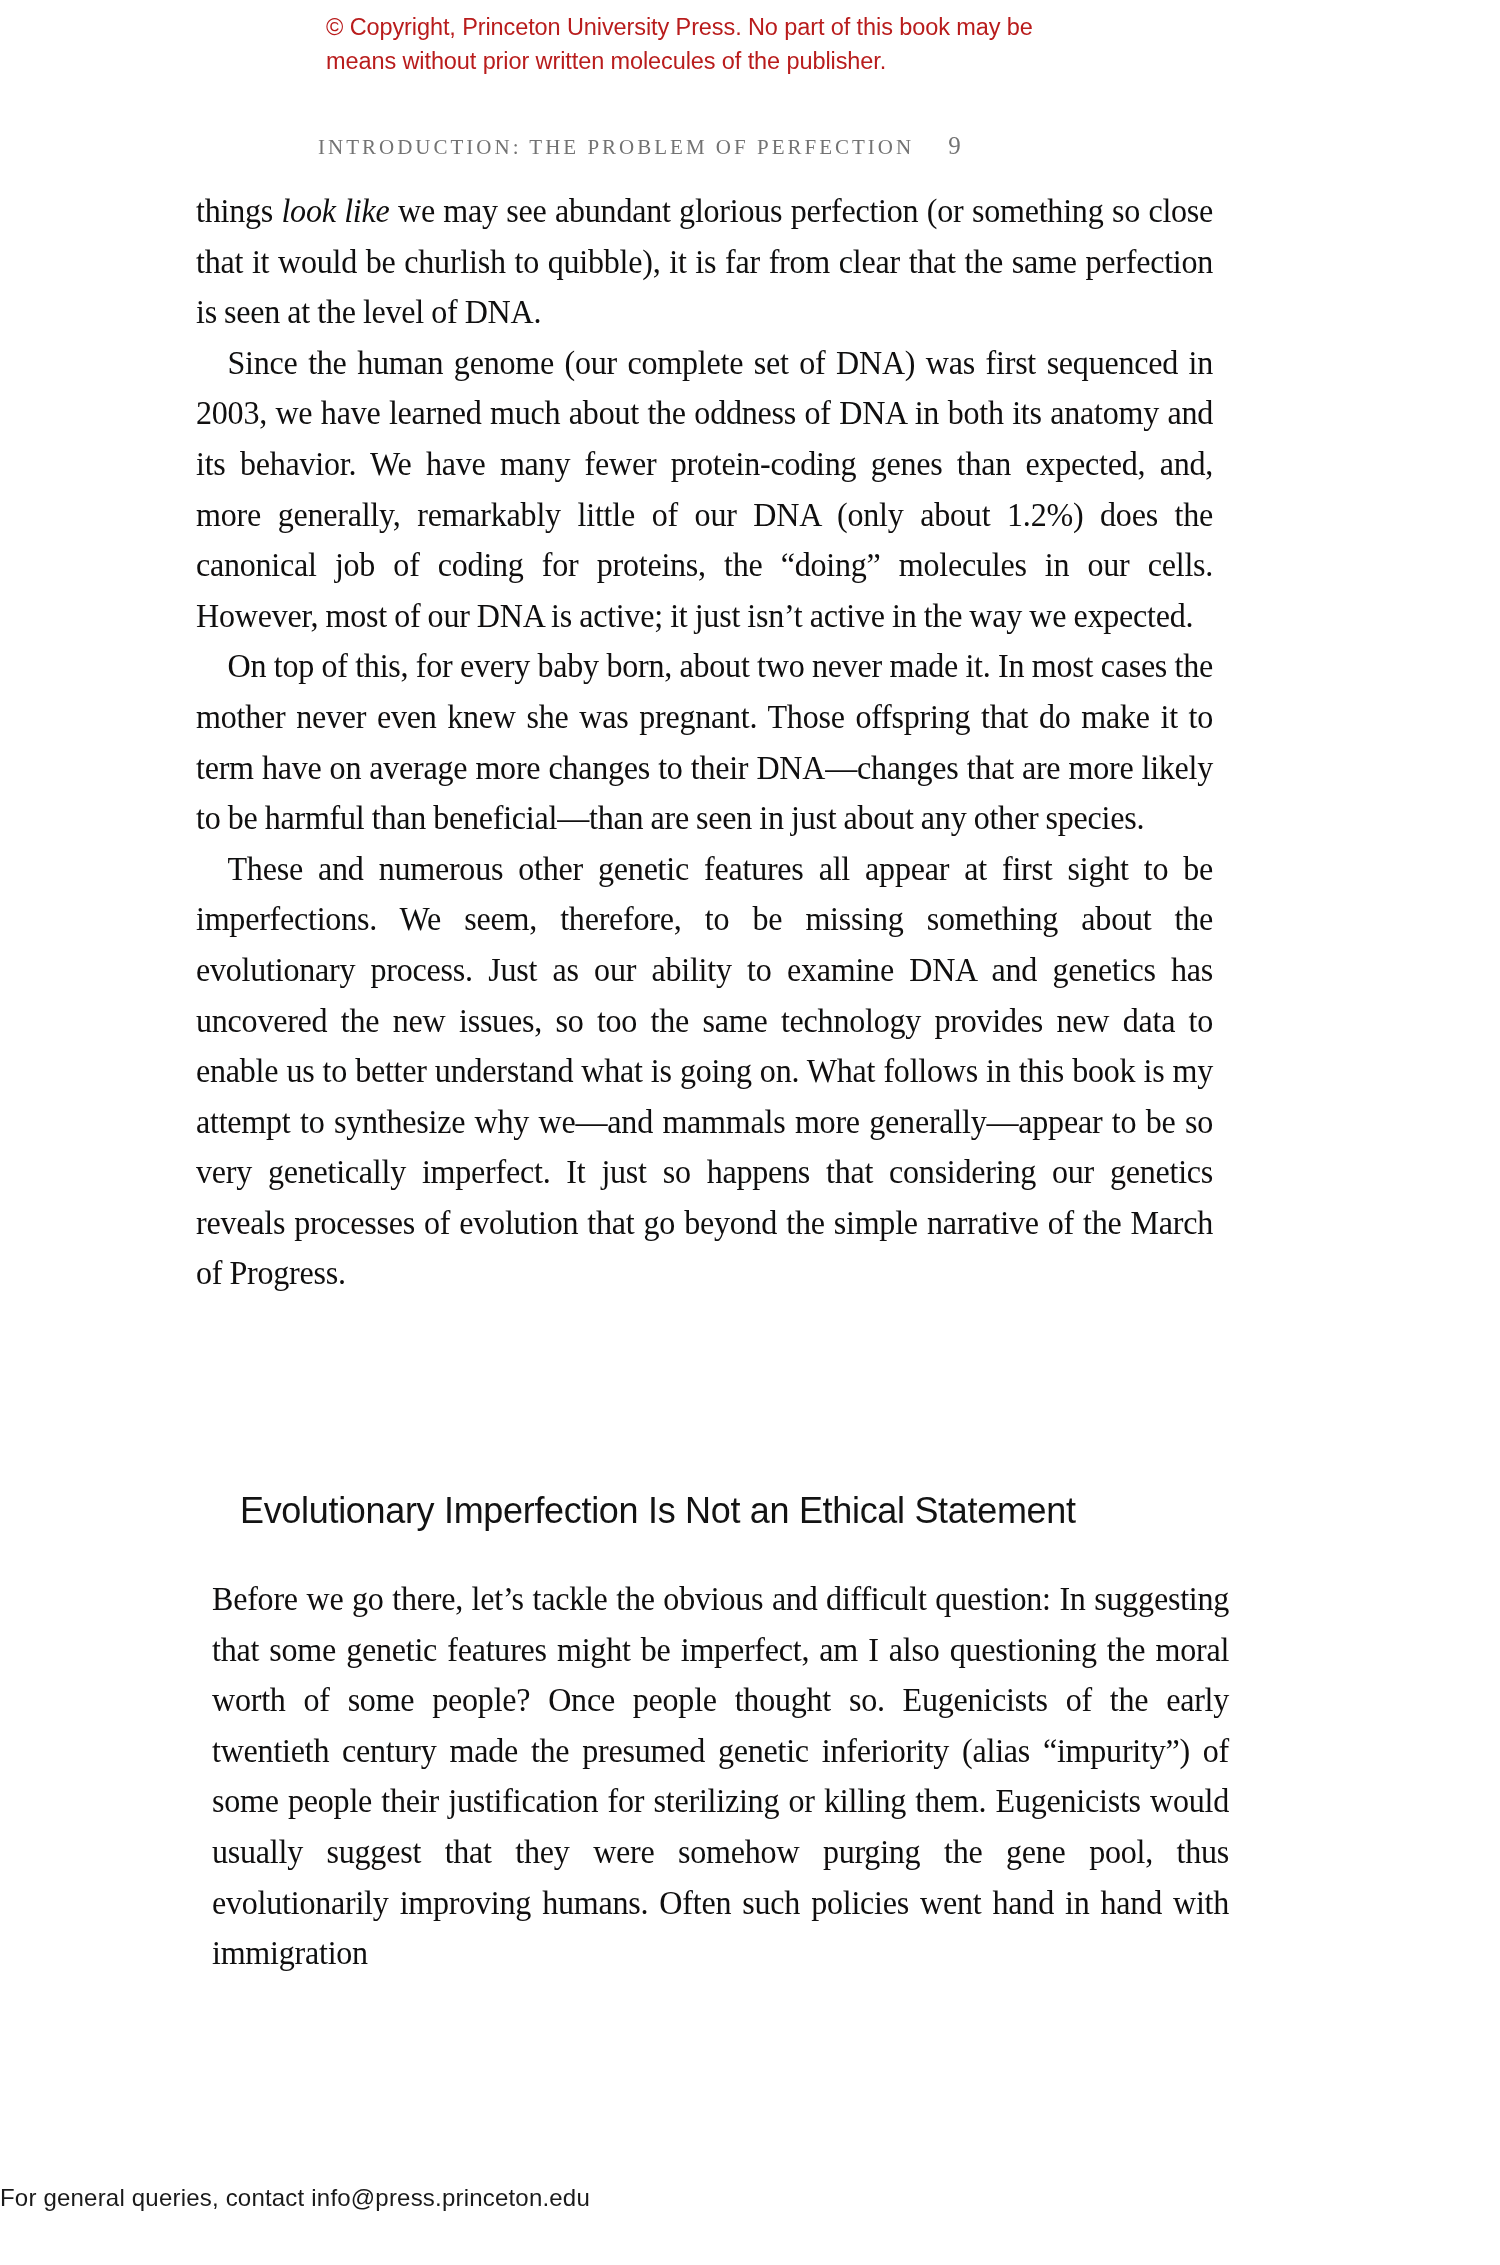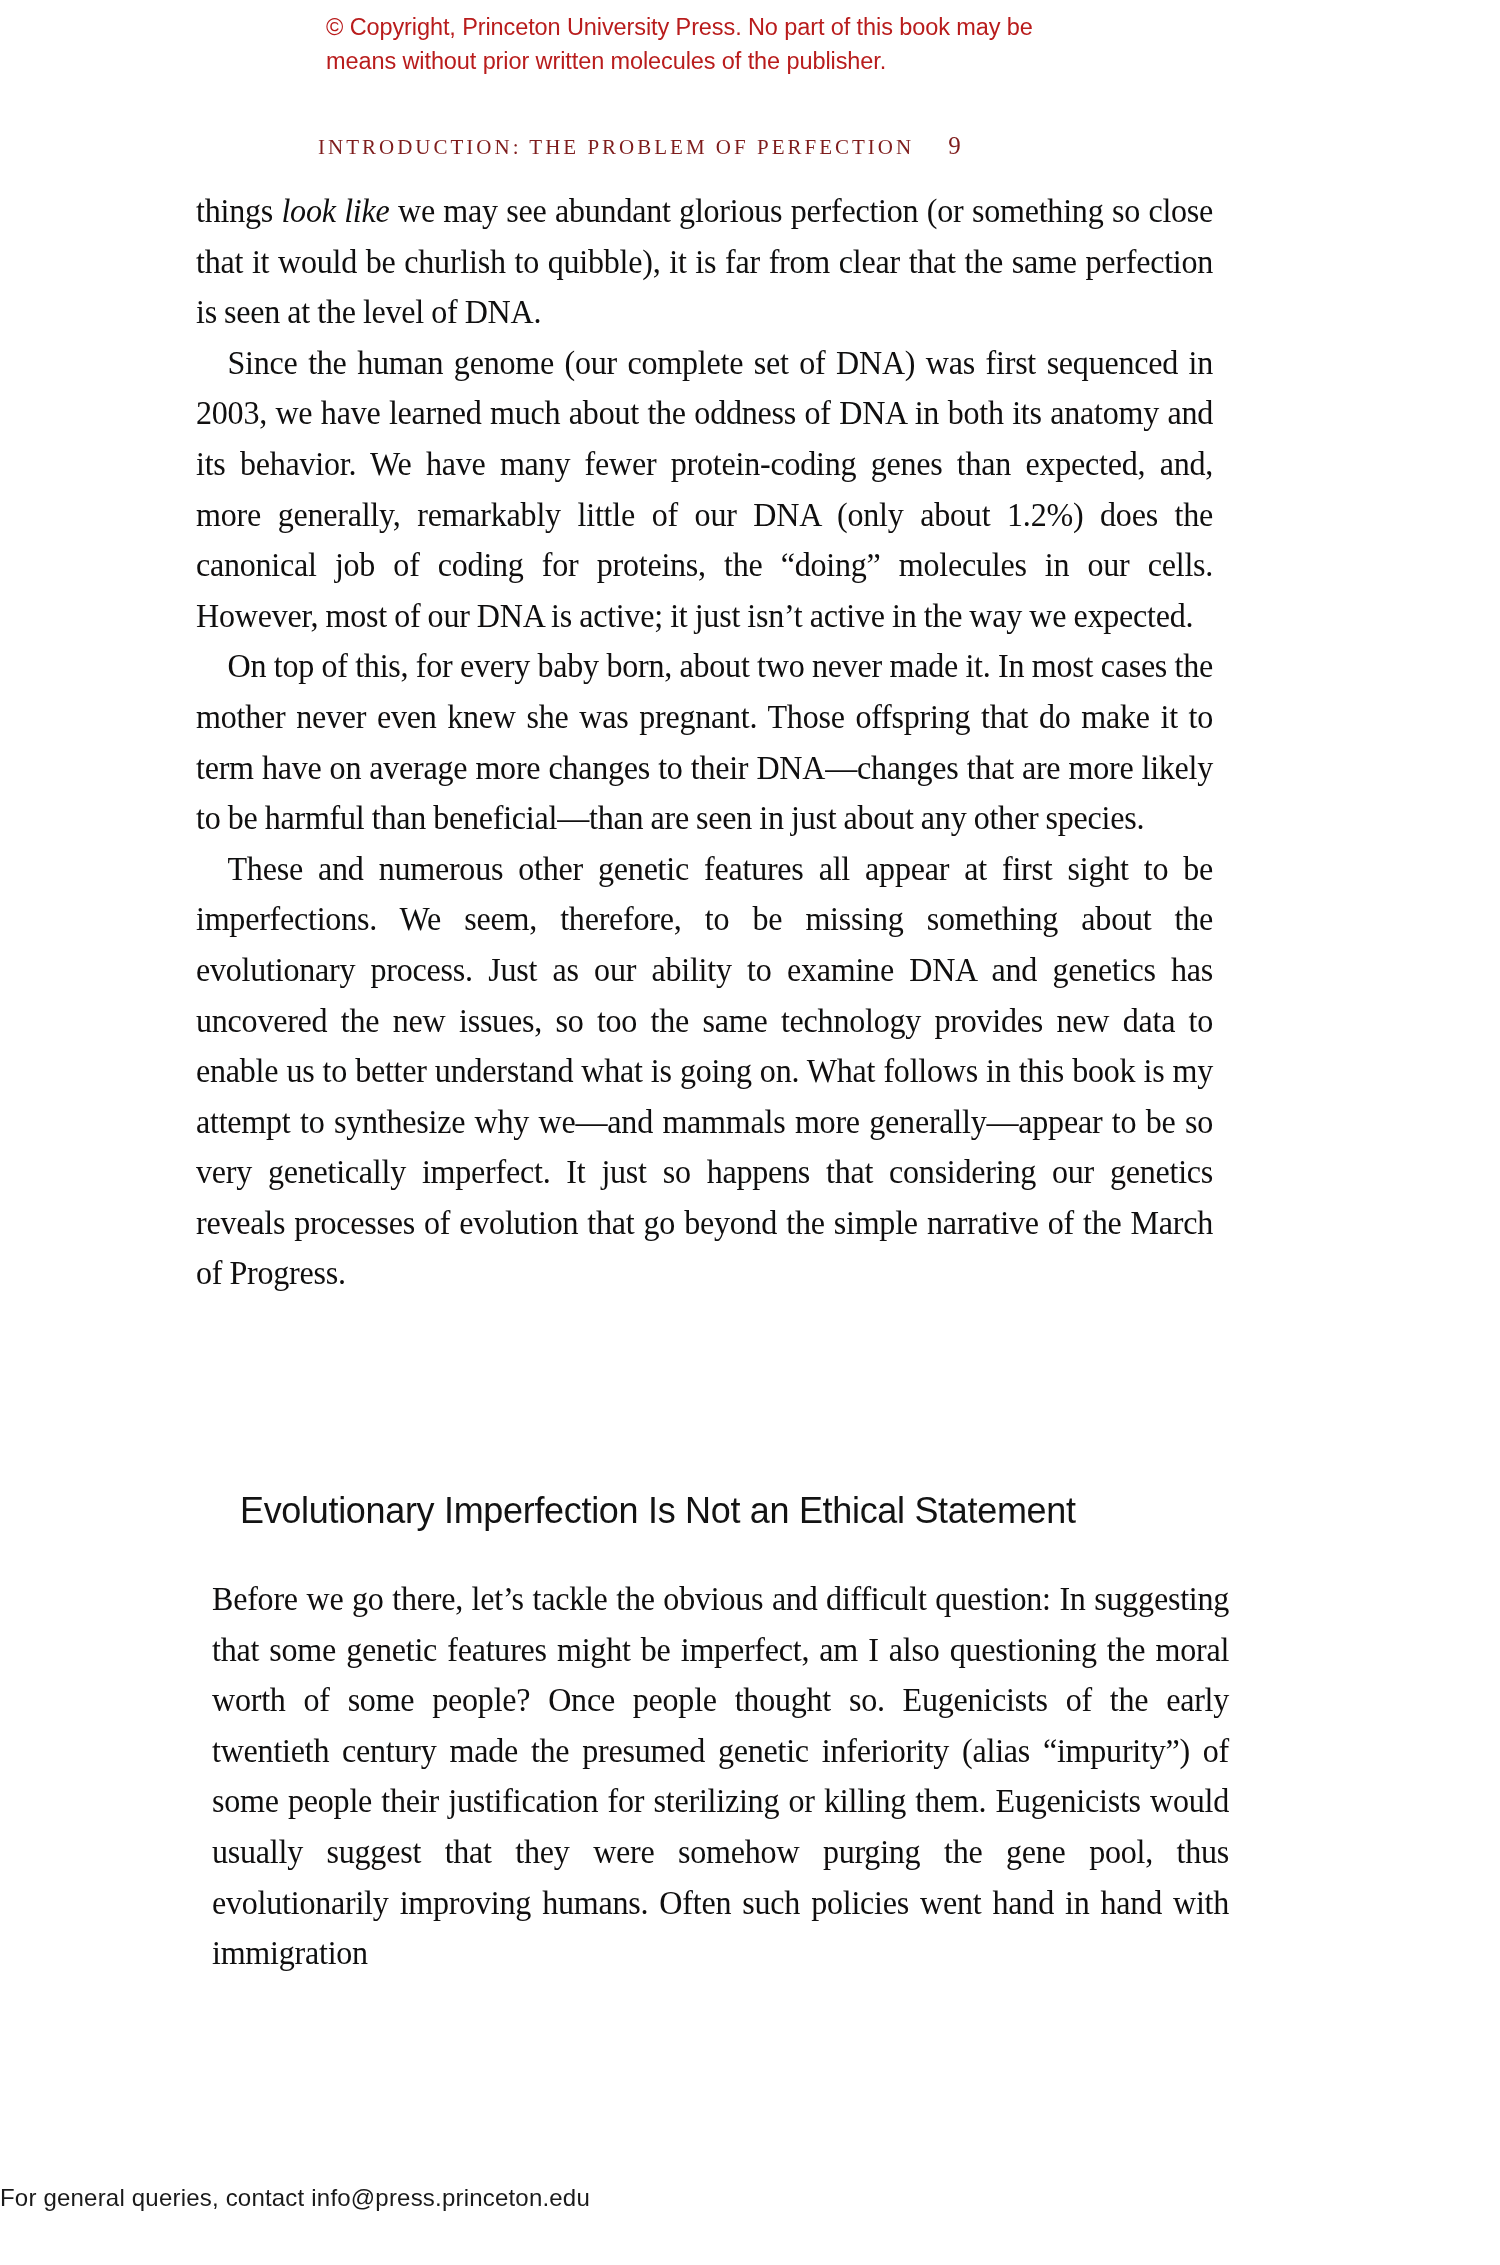--- a/index.html
+++ b/index.html
@@ -32,21 +32,21 @@
   .copyright .cline { display: block; white-space: nowrap; }
 
   
   .runhead {
     position: absolute;
     left: 318px;
     top: 132px;
     width: 860px;
     font-family: "Liberation Serif", serif;
     font-size: 21px;
-    color: #7f1d1d;
+    color: #737373;
     letter-spacing: 3.0px;
     white-space: nowrap;
   }
   .runhead .rh-title { }
   .runhead .rh-page {
     margin-left: 34px;
     font-size: 25px;
     letter-spacing: 0;
   }
 

